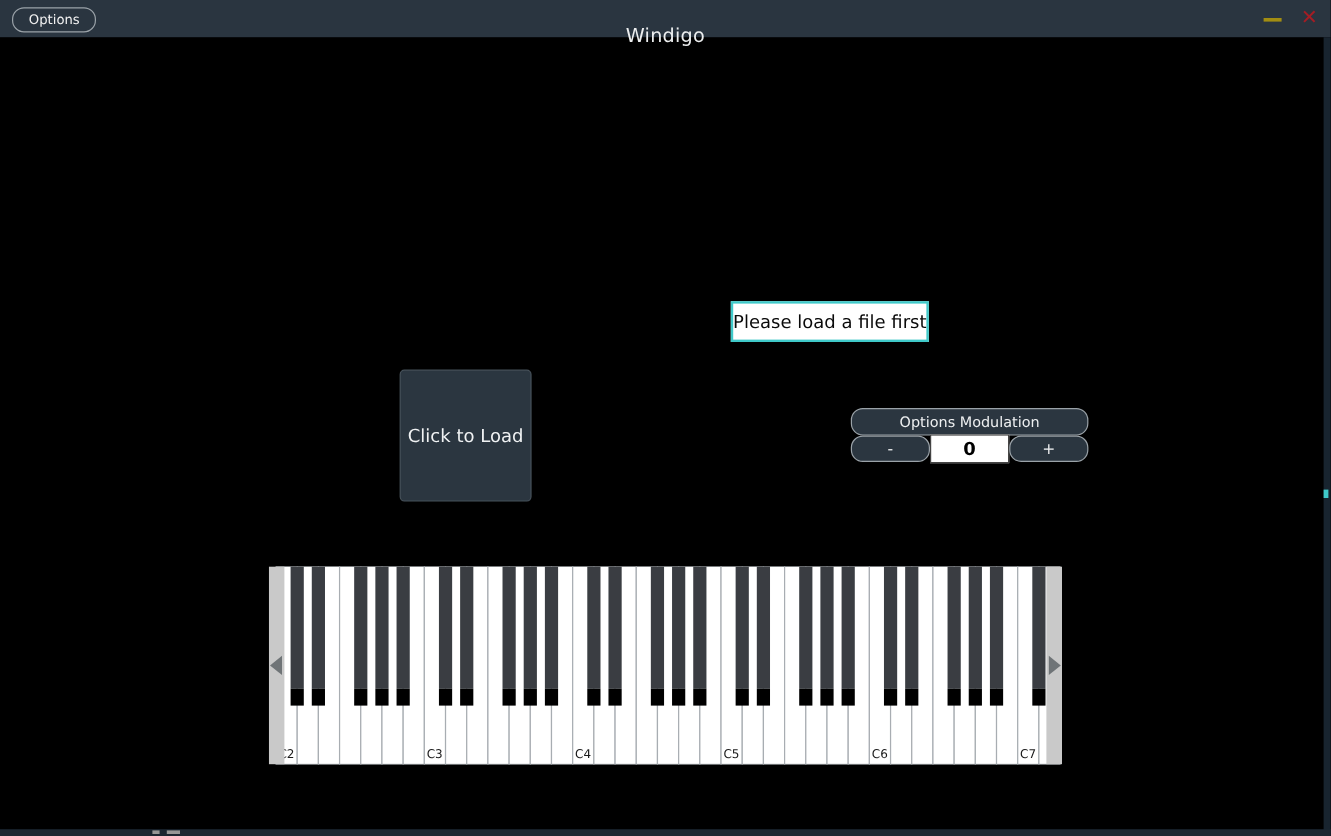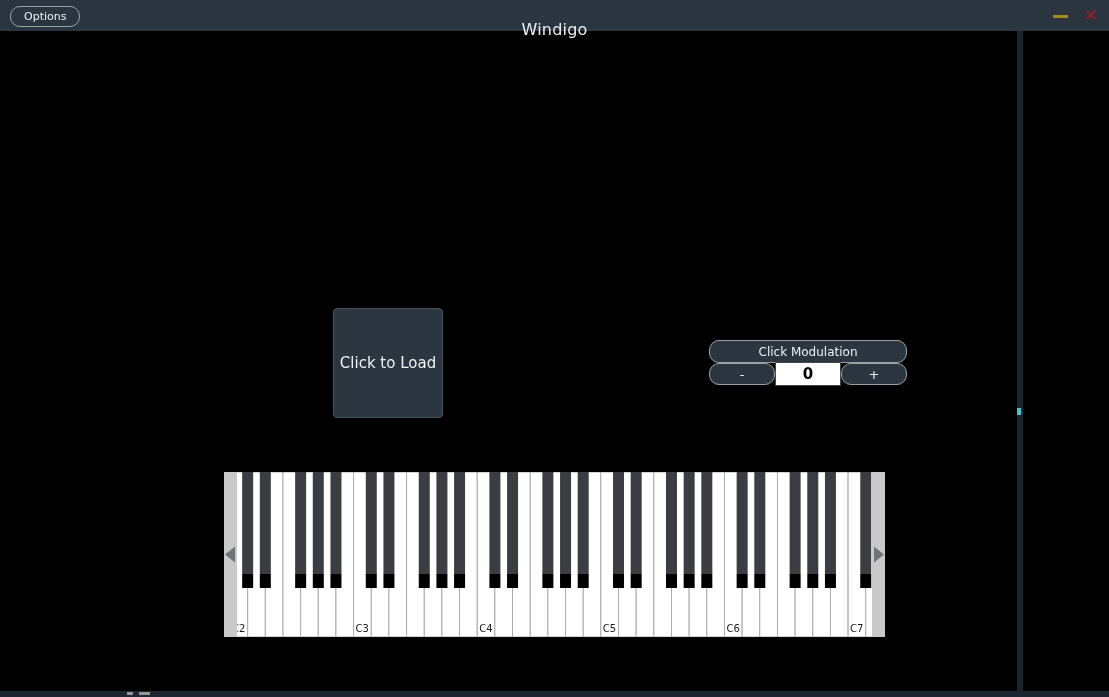--- a/index.html
+++ b/index.html
@@ -1,18 +1,18 @@
 <!DOCTYPE html>
 <html><head>
 <meta charset="utf-8">
 <style>
   * { margin:0; padding:0; box-sizing:border-box; }
   html,body { width:1109px; height:697px; background:#000; overflow:hidden;
               font-family:"DejaVu Sans", sans-serif; }
-  #window { position:relative; width:1023px; height:697px; background:#000; }
+  #window { position:relative; width:1109px; height:697px; background:#000; }
 
   
   #titlebar { position:absolute; left:0; top:0; width:1109px; height:31px;
               background:#2a3540; display:flex; align-items:center; }
   #options-btn { position:absolute; left:10px; top:6px; height:21px; padding:0 13px;
                  background:transparent; border:1px solid #9aa2a8; border-radius:10px;
                  color:#f2f2f2; font-size:11px; display:flex; align-items:center; cursor:default; }
   #title { position:absolute; left:0; right:0; text-align:center; color:#eceeef;
            font-size:16px; letter-spacing:.2px;margin-top:28px; }
   #minimize-btn { position:absolute; right:38px; top:8px; width:22px; height:16px;
@@ -72,27 +72,30 @@
     </div>
     <div id="title">Windigo</div>
     <div id="minimize-btn">
       <span class="dash"></span>
     </div>
     <div id="close-btn">
       <span>✕</span>
     </div>
   </div>
 
+  <div id="message-box">
+    <span>Please load a file first</span>
+  </div>
 
   <div id="load-btn">
     <span>Click to Load</span>
   </div>
 
   <div id="enable-mod-btn">
-    <span>Click Modulation</span>
+    <span>Options Modulation</span>
   </div>
   <div id="mod-minus-btn">
     <span>-</span>
   </div>
   <div id="mod-value">0</div>
   <div id="mod-plus-btn">
     <span>+</span>
   </div>
 
   <svg id="keyboard" viewBox="0 0 661 165" xmlns="http://www.w3.org/2000/svg">

